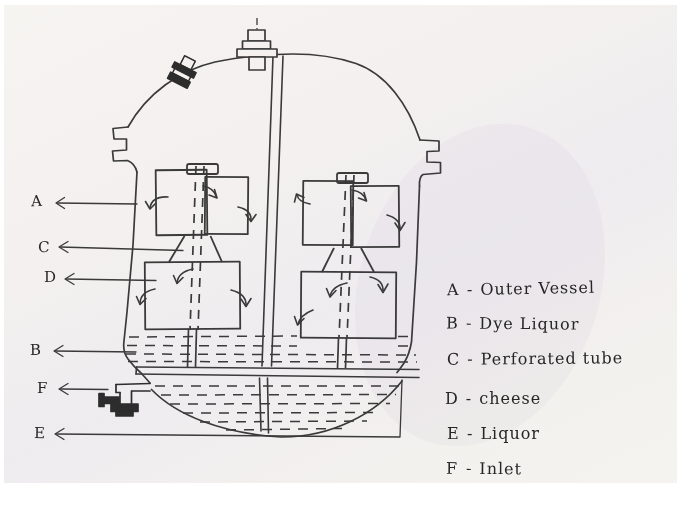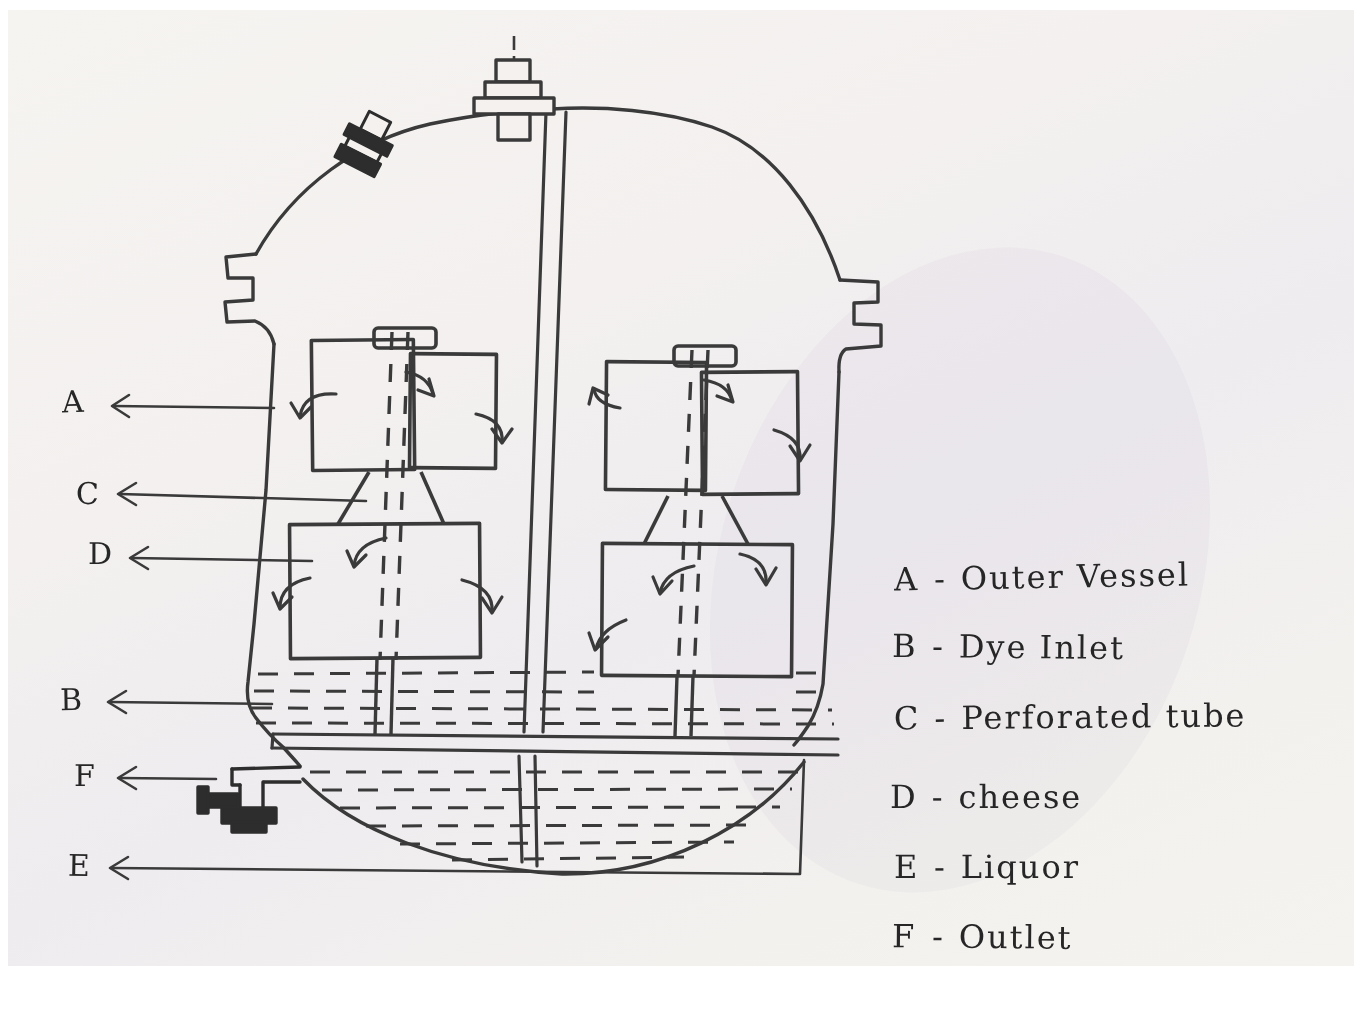--- a/index.html
+++ b/index.html
@@ -189,37 +189,37 @@
 
   <div>
     <div class="hand legend-row" style="left:447px;top:279px;transform:rotate(-1deg)">
       <span class="key">A</span>
       <span class="dash">-</span>
       <span class="lbl">Outer Vessel</span>
     </div>
     <div class="hand legend-row" style="left:446px;top:314px;transform:rotate(0.5deg)">
       <span class="key">B</span>
       <span class="dash">-</span>
-      <span class="lbl">Dye Inlet</span>
+      <span class="lbl">Dye Liquor</span>
     </div>
     <div class="hand legend-row" style="left:447px;top:349px;transform:rotate(-0.5deg)">
       <span class="key">C</span>
       <span class="dash">-</span>
       <span class="lbl">Perforated tube</span>
     </div>
     <div class="hand legend-row" style="left:445px;top:389px;transform:rotate(0deg)">
       <span class="key">D</span>
 
       <span class="dash">-</span>
       <span class="lbl">cheese</span>
     </div>
     <div class="hand legend-row" style="left:447px;top:424px;transform:rotate(0deg)">
       <span class="key">E</span>
       <span class="dash">-</span>
       <span class="lbl">Liquor</span>
     </div>
     <div class="hand legend-row" style="left:446px;top:459px;transform:rotate(0.5deg)">
       <span class="key">F</span>
       <span class="dash">-</span>
-      <span class="lbl">Outlet</span>
+      <span class="lbl">Inlet</span>
     </div>
   </div>
 </div>
 
 </body></html>

